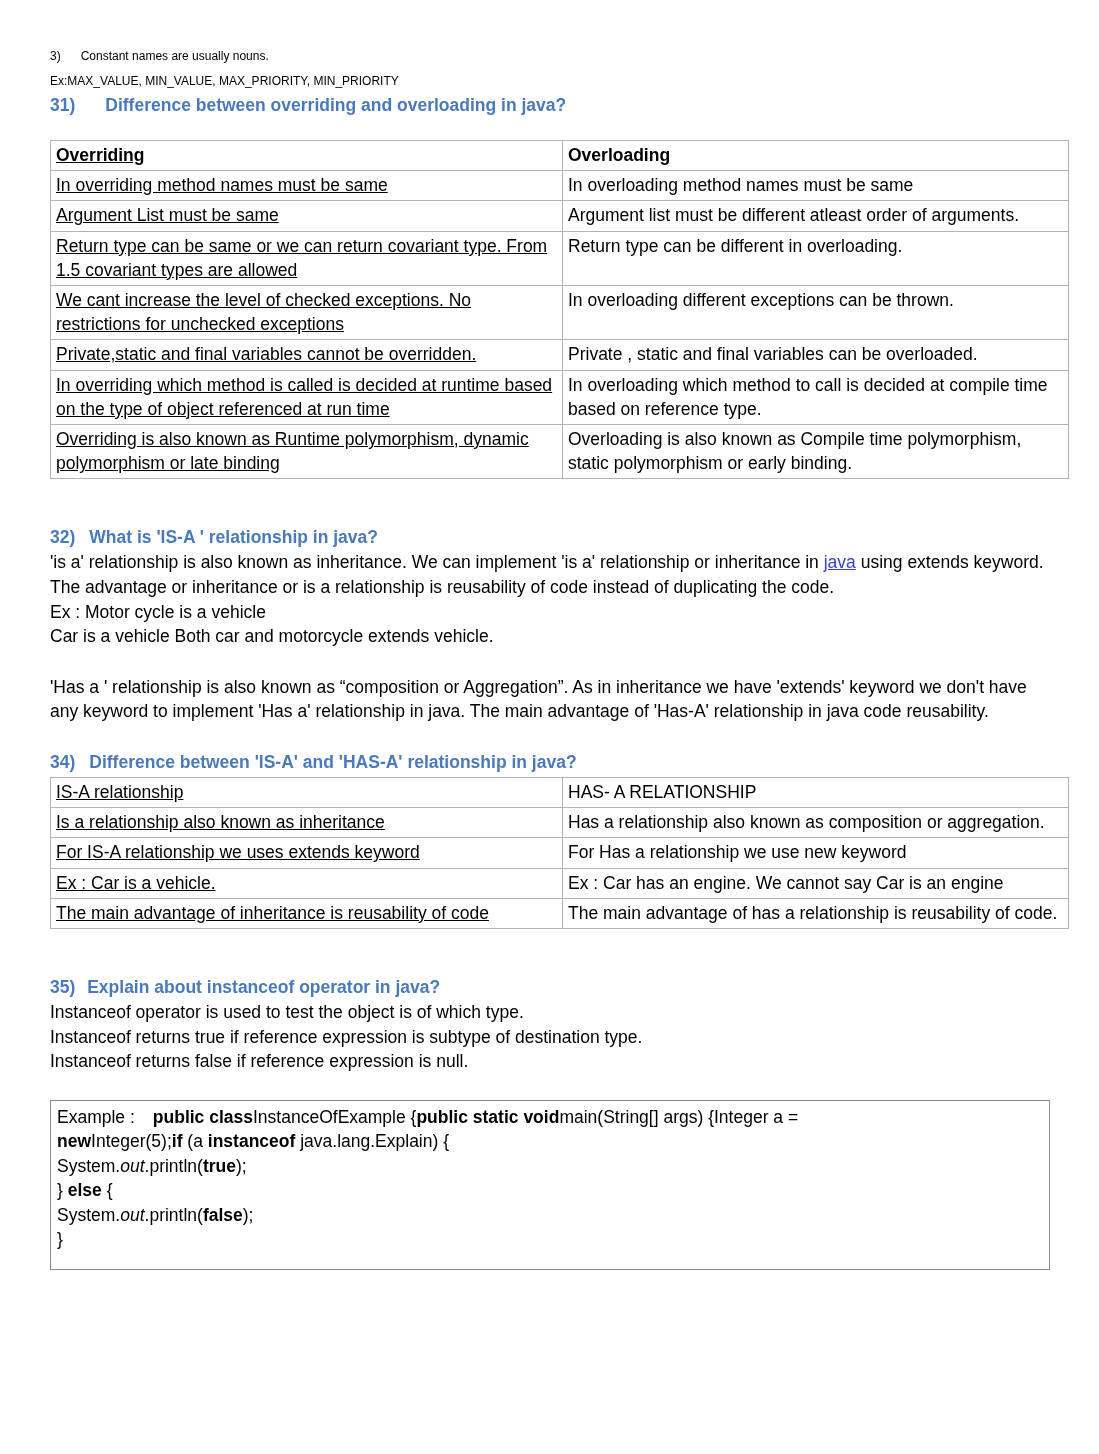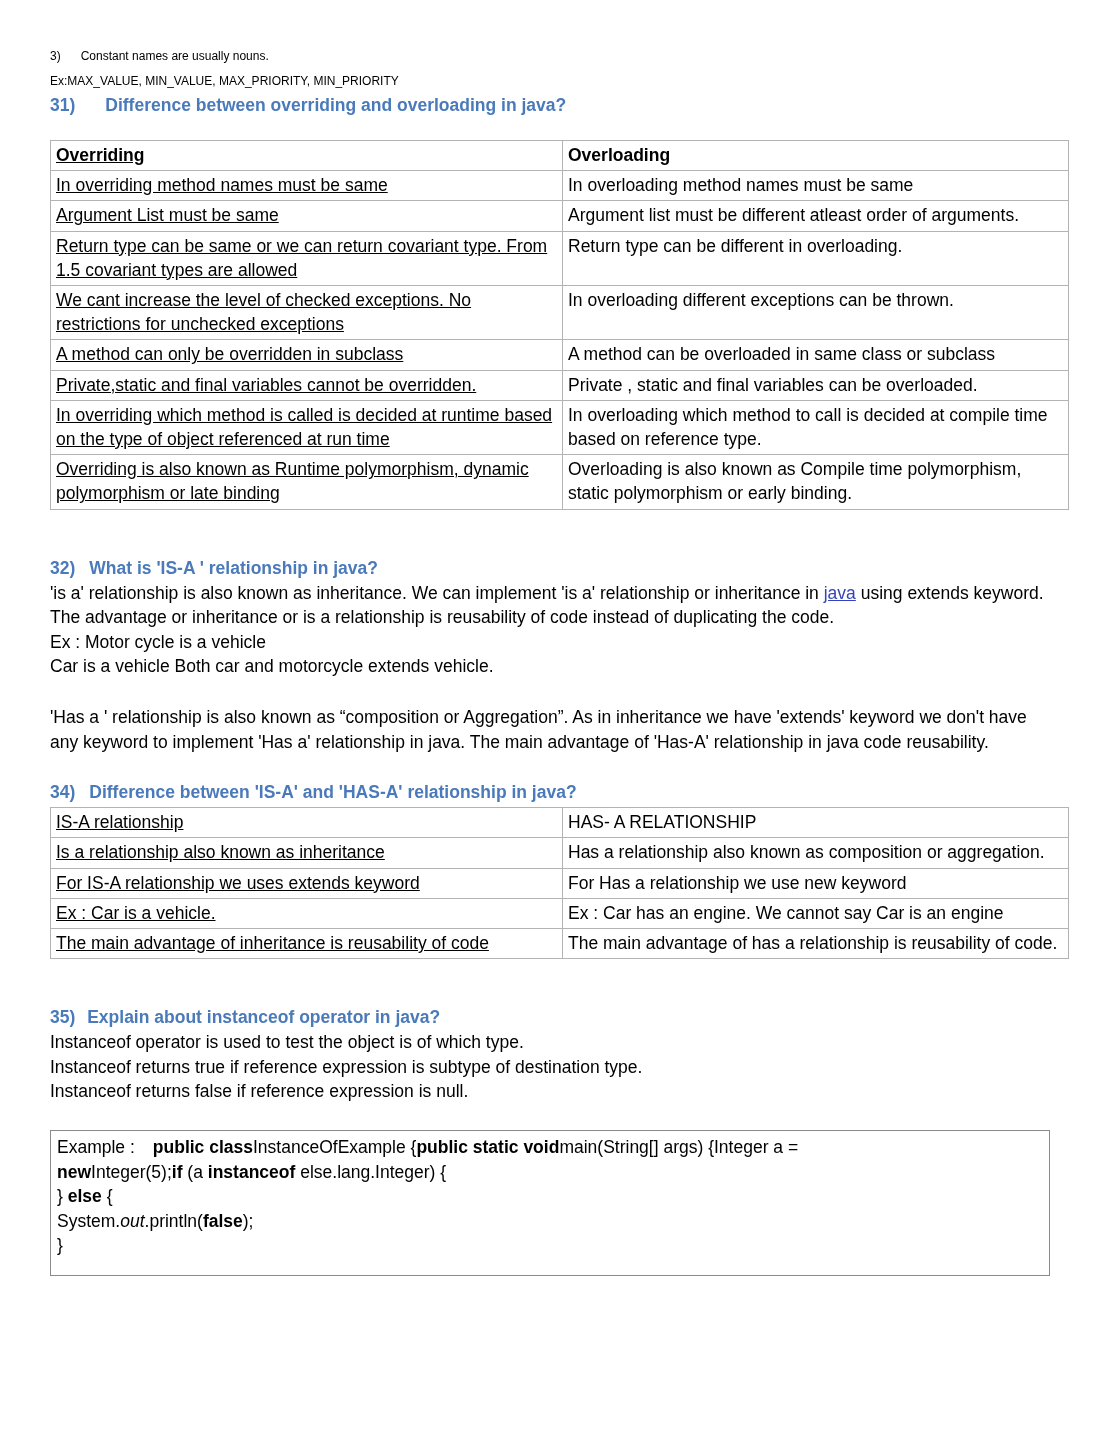--- a/index.html
+++ b/index.html
@@ -129,24 +129,20 @@
           </tr>
           <tr>
             <td class="col-a">Return type can be same or we can return covariant type. From 1.5 covariant types are allowed</td>
             <td class="col-b">Return type can be different in overloading.</td>
           </tr>
           <tr>
             <td class="col-a">We cant increase the level of checked exceptions. No restrictions for unchecked exceptions</td>
             <td class="col-b">In overloading different exceptions can be thrown.</td>
           </tr>
           <tr>
-            <td class="col-a">A method can only be overridden in subclass</td>
-            <td class="col-b">A method can be overloaded in same class or subclass</td>
-          </tr>
-          <tr>
             <td class="col-a">Private,static and final variables cannot be overridden.</td>
             <td class="col-b">Private , static and final variables can be overloaded.</td>
           </tr>
           <tr>
             <td class="col-a">In overriding which method is called is decided at runtime based on the type of object referenced at run time</td>
             <td class="col-b">In overloading which method to call is decided at compile time based on reference type.</td>
           </tr>
           <tr>
             <td class="col-a">Overriding is also known as Runtime polymorphism, dynamic polymorphism or late binding</td>
             <td class="col-b">Overloading is also known as Compile time polymorphism, static polymorphism or early binding.</td>
@@ -209,20 +205,21 @@
       <span>35)</span><span class="gap-xs"></span> <span>Explain about instanceof operator in java?</span>
     </div>
     <div class="para">Instanceof operator is used to test the object is of which type.</div>
     <div class="para">Instanceof returns true if  reference expression is subtype of destination type.</div>
     <div class="para">Instanceof returns false if reference expression is null.</div>
 
     <div class="spacer-md"></div>
 
     <div class="code-box">
       <div class="code-line"><span>Example :</span><span class="indent-ex"></span><span class="b">public class</span><span>InstanceOfExample {</span><span class="b">public static void</span><span>main(String[] args) {Integer a =</span></div>
-      <div class="code-line"><span class="b">new</span><span>Integer(5);</span><span class="b">if</span><span> (a </span><span class="b">instanceof</span><span> else.lang.Integer) {</span></div>
+      <div class="code-line"><span class="b">new</span><span>Integer(5);</span><span class="b">if</span><span> (a </span><span class="b">instanceof</span><span> java.lang.Explain) {</span></div>
+      <div class="code-line"><span>System.</span><span class="i">out</span><span>.println(</span><span class="b">true</span><span>);</span></div>
       <div class="code-line"><span>} </span><span class="b">else</span><span> {</span></div>
       <div class="code-line"><span>System.</span><span class="i">out</span><span>.println(</span><span class="b">false</span><span>);</span></div>
       <div class="code-line">}</div>
     </div>
 
   </div>
 </div>
 
 </body></html>

